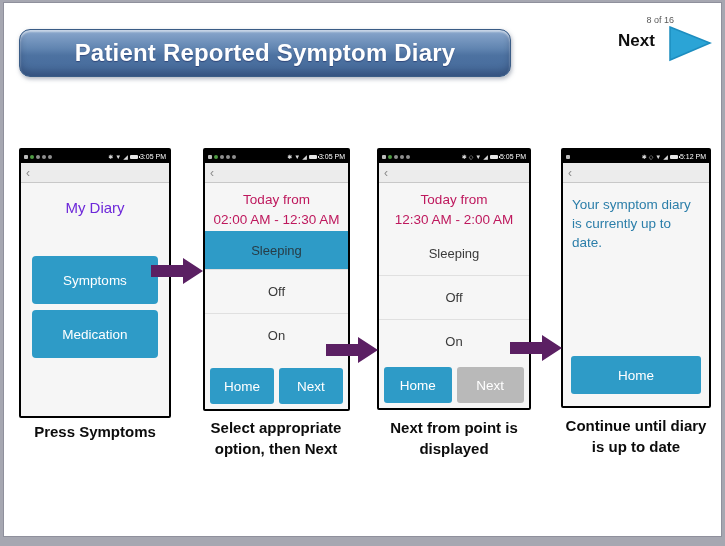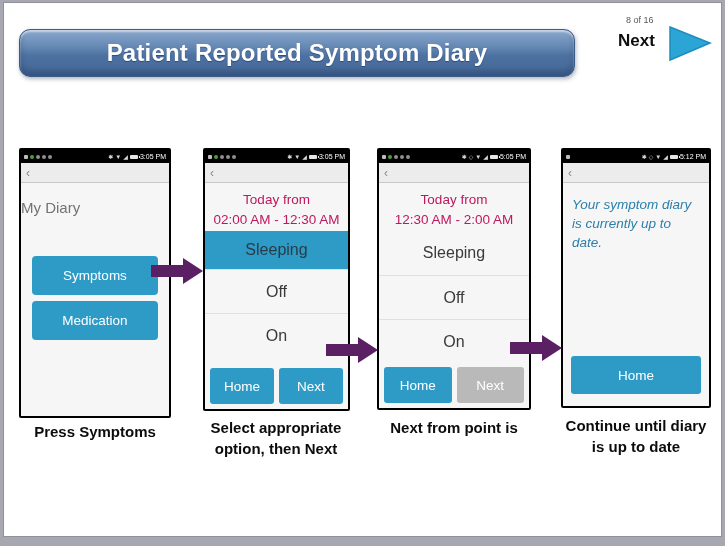--- a/index.html
+++ b/index.html
@@ -9,35 +9,35 @@
     background:#a6a7b1;
     font-family:"Liberation Sans", sans-serif;
     overflow:hidden;
   }
   .slide {
     position:absolute; left:3px; top:2px; width:719px; height:535px;
     background:#ffffff; border:1px solid #8f909c;
   }
   
   .banner {
-    position:absolute; left:15px; top:26px; width:556px; height:48px;
+    position:absolute; left:15px; top:26px; width:492px; height:48px;
     border-radius:11px;
     background:linear-gradient(180deg,#8ba8cd 0%, #6185b1 40%, #4d72a1 55%, #44699a 100%);
     border:1px solid #3a5c86;
     box-shadow: inset 0 2px 2px rgba(255,255,255,.55),
                 inset 0 -5px 7px rgba(0,0,30,.22),
                 1px 2px 4px rgba(110,120,140,.55);
     display:flex; align-items:center; justify-content:center;
   }
   .banner-text {
     color:#fff; font-size:24px; font-weight:bold; letter-spacing:.2px;
     text-shadow:0 1px 1px rgba(0,0,60,.35);
   }
   
-  .page-indicator { position:absolute; left:622px; top:12px; width:48px; text-align:left; font-size:9px; color:#595959; }
+  .page-indicator { position:absolute; left:622px; top:12px; width:48px; text-align:right; font-size:9px; color:#595959; }
   .next-label { position:absolute; left:614px; top:28px; font-size:17px; font-weight:bold; color:#0e0e0e; }
   .next-triangle { position:absolute; left:663px; top:21px; }
   
   .phone {
     position:absolute; background:#000; border:2px solid #000;
     border-radius:2px; display:flex; flex-direction:column;
   }
   .statusbar {
     height:13px; background:#000; flex:0 0 13px;
     display:flex; justify-content:space-between; align-items:center; padding:0 3px;
@@ -51,42 +51,42 @@
   .batt { display:inline-block; width:8px; height:4px; background:#e6e6e6; border-radius:1px; position:relative; }
   .batt:after { content:""; position:absolute; right:-2px; top:1px; width:1px; height:2px; background:#e6e6e6; }
   .sb-time { color:#fff; font-size:7px; line-height:7px; white-space:nowrap; }
   .navbar {
     height:20px; flex:0 0 20px; background:#ececec; border-bottom:1px solid #c8c8c8;
     display:flex; align-items:center; padding-left:5px;
   }
   .back-chev { color:#8a8a8a; font-size:12px; line-height:12px; }
   .screen { background:#f6f6f6; flex:1 1 auto; display:flex; flex-direction:column; position:relative; }
   
-  .p1-title { color:#737373; font-size:15px; text-align:left; margin-top:16px; }
+  .p1-title { color:#6d28d9; font-size:15px; text-align:center; margin-top:16px; }
   .menu-btn {
-    background:#2e9bc7; color:#fff; border-radius:4px; height:39px; margin:0 11px;
+    background:#2e9bc7; color:#fff; border-radius:4px; height:48px; margin:0 11px;
     display:flex; align-items:center; justify-content:center; font-size:13.5px; cursor:pointer;
   }
   .menu-btn.first { margin-top:40px; }
   .menu-btn.second { margin-top:6px; }
   
   .tp-header { text-align:center; color:#be185d; font-size:13.5px; line-height:20px; padding-top:7px; height:48px; flex:0 0 48px; }
   .opt-row {
     height:44px; flex:0 0 44px; display:flex; align-items:center; justify-content:center;
-    font-size:16px; color:#3a3a3a; border-top:1px solid #e0e0e0; cursor:pointer;
+    font-size:13px; color:#3a3a3a; border-top:1px solid #e0e0e0; cursor:pointer;
   }
   .opt-row.selected { background:#2e9bc7; color:#273c46; border-top:none; height:38px; flex:0 0 38px; }
   .bottom-btns { margin-top:auto; display:flex; gap:5px; padding:0 5px 5px 5px; }
   .bottom-btn {
     flex:1; height:36px; background:#2e9bc7; color:#fff; border-radius:3px;
     display:flex; align-items:center; justify-content:center; font-size:13.5px; cursor:pointer;
   }
   .bottom-btn.gray { background:#b9b9b9; }
   
-  .p4-message { color:#2b7ea9; font-size:13.5px; line-height:19px; padding:12px 9px 0 9px;font-style:italic; }
+  .p4-message { color:#2b7ea9; font-size:13.5px; line-height:19px; padding:12px 9px 0 9px; }
   .home-big {
     margin:auto 8px 12px 8px; height:38px; background:#2e9bc7; color:#fff; border-radius:3px;
     display:flex; align-items:center; justify-content:center; font-size:13.5px; cursor:pointer;
   }
   
   .flow-arrow { position:absolute; z-index:5; }
   
   .caption {
     position:absolute; text-align:center; font-size:15px; font-weight:bold; color:#0c0c0c; line-height:21px;
   }
@@ -241,19 +241,20 @@
   <div class="caption" style="left:177px; top:414px; width:190px;">
     <span>Select appropriate</span>
     <span>option, then Next</span>
   </div>
   <div class="caption" style="left:0px; top:418px; width:182px;">
     <span>Press Symptoms</span>
     <span></span>
   </div>
   <div class="caption" style="left:350px; top:414px; width:200px;">
     <span>Next from point is</span>
+    <span>displayed</span>
   </div>
   <div class="caption" style="left:532px; top:412px; width:200px;">
     <span>Continue until diary</span>
     <span>is up to date</span>
   </div>
 
 </div>
 
 </body></html>

